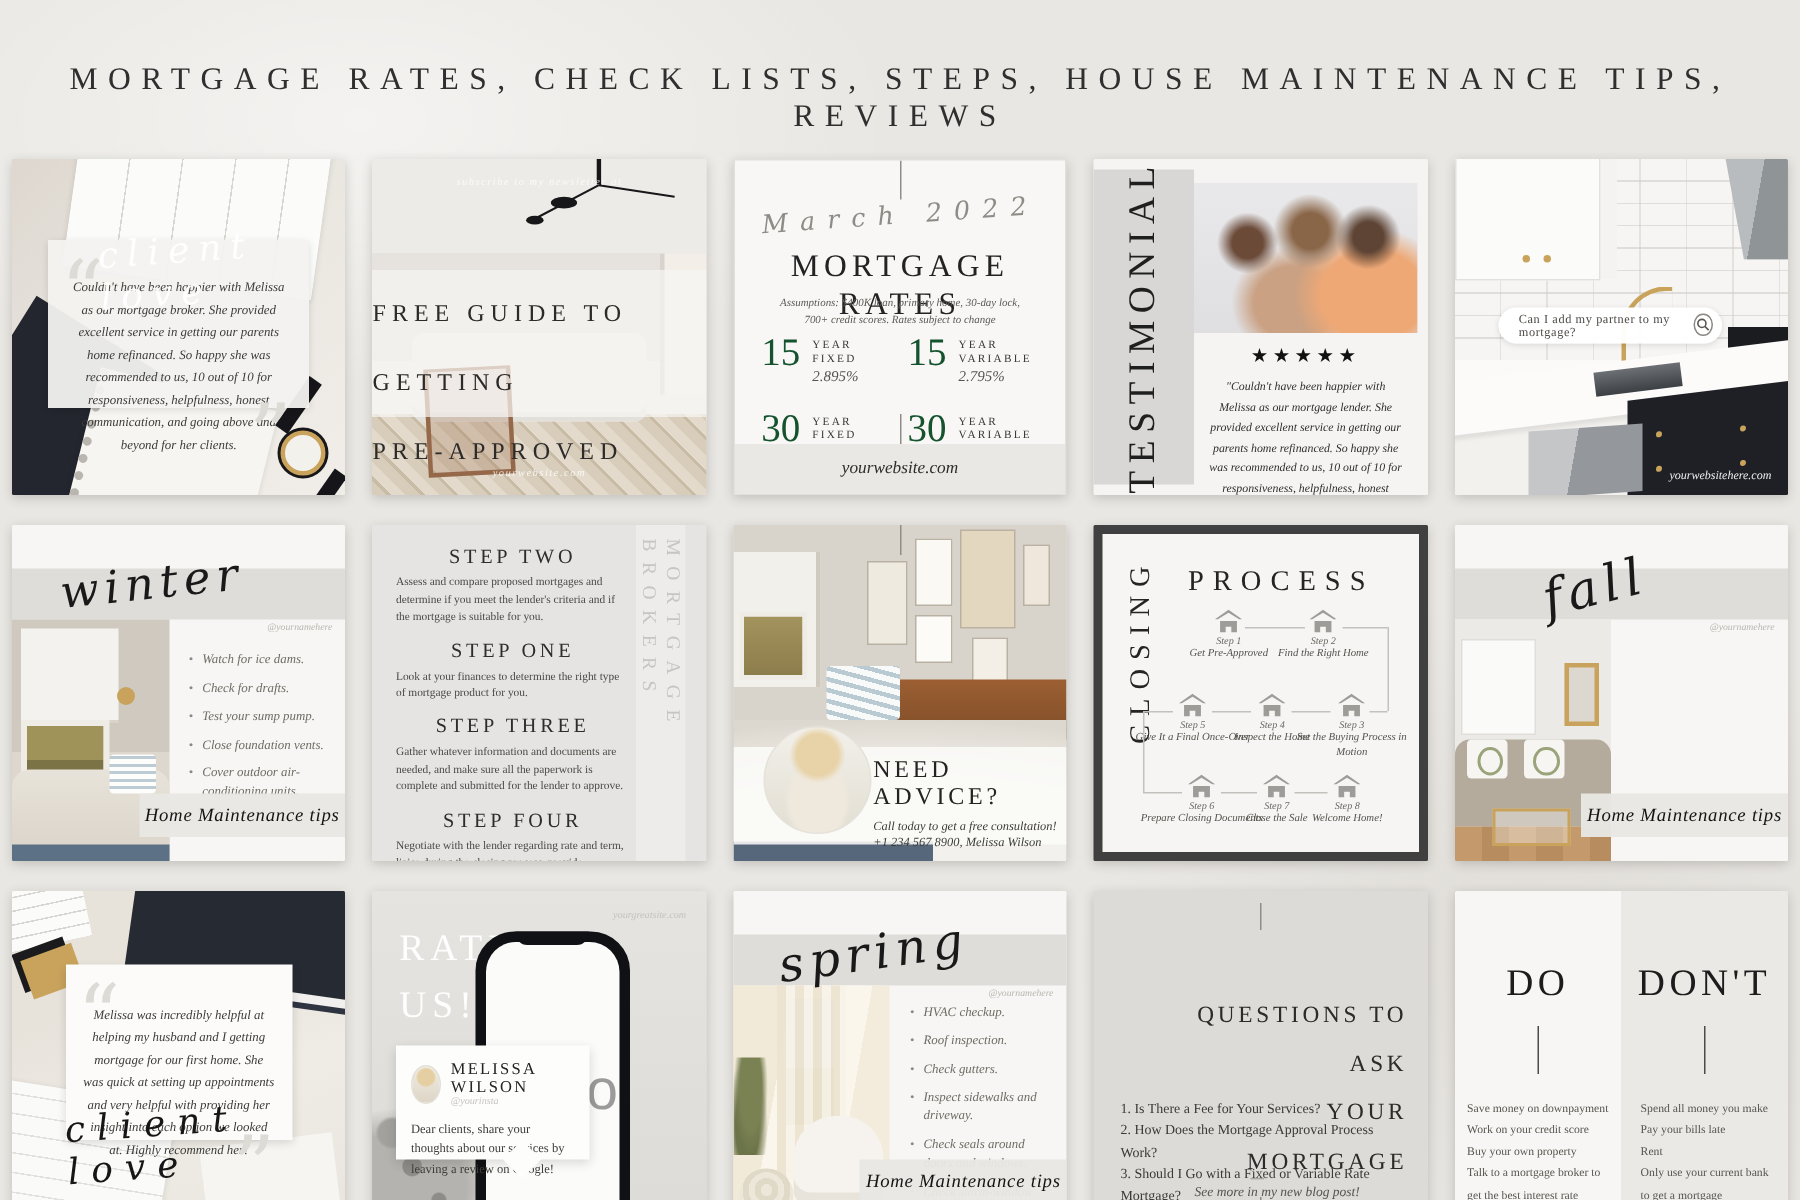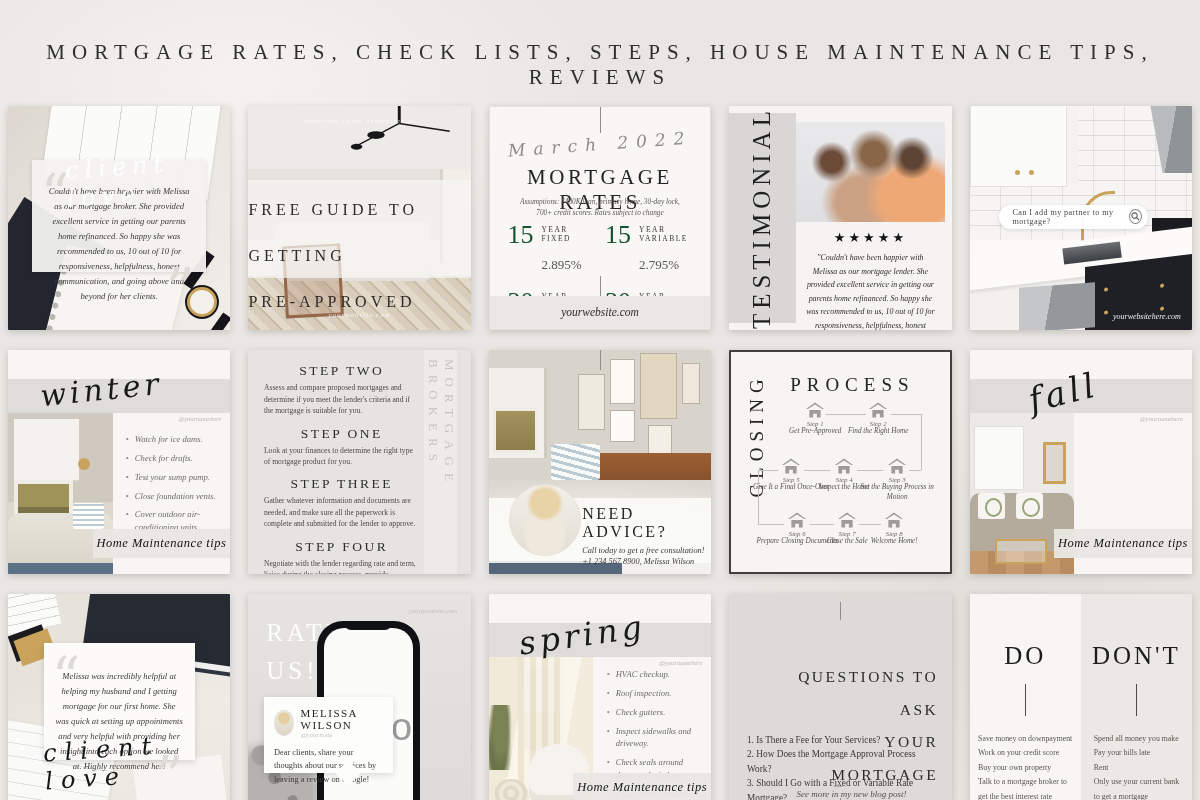--- a/index.html
+++ b/index.html
@@ -76,21 +76,21 @@
     position:absolute; transform:rotate(-4deg); }
   .t3-title { width:100%; text-align:center; top:26%; position:absolute; font-size:21px;
     letter-spacing:3.5px; color:#232323; }
   .t3-assump { width:80%; left:10%; top:40%; position:absolute; text-align:center; font-size:7.3px;
     font-style:italic; color:#5c5a56; line-height:1.6; }
   .t3-rates { position:absolute; left:8%; top:52%; width:84%; display:grid;
     grid-template-columns:1fr 1fr; gap:16px 10px; }
   .rate { display:flex; align-items:flex-start; gap:8px; }
   .rate-term { font-size:26px; color:#14532d; line-height:1; }
   .rate-label { font-size:7.5px; letter-spacing:1.5px; color:#3a3a38; padding-top:3px; }
-  .rate-value { font-size:13px; color:#57554f; margin-top:14px; }
+  .rate-value { font-size:10px; font-style:italic; color:#57554f; margin-top:3px; }
   .t3-footer { position:absolute; left:0; bottom:0; width:100%; height:15%; background:#e9e8e5;
     display:flex; align-items:center; justify-content:center; font-style:italic; font-size:11.5px; color:#2e2d2b; }
 
   
   .t4 { background:#f5f4f2; }
   .t4-panel { left:0; top:3%; width:30%; height:94%; background:#d8d7d5; }
   .t4-side { left:4%; top:6%; height:88%; width:22%; display:flex; align-items:center; justify-content:center;
     writing-mode:vertical-rl; transform:rotate(180deg); font-size:25px; letter-spacing:5px; color:#1f1f1f; }
   .t4-photo { left:30%; top:7%; width:67%; height:45%;
     background:
@@ -215,21 +215,21 @@
   .t8-avatar { left:9%; top:60%; width:72px; height:72px; border-radius:50%; z-index:4;
     background:radial-gradient(circle at 50% 26%, #e8d3a8 0 22%, transparent 30%),
       radial-gradient(ellipse 30px 40px at 50% 70%, #efe9dd 0 60%, transparent 75%),
       linear-gradient(#f2f0ea,#e2ded3); border:1px solid #e5e2da; }
   .t8-text { left:42%; top:69%; width:56%; z-index:4; }
   .t8-title { font-size:16px; letter-spacing:2.5px; color:#232322; }
   .t8-line1 { margin-top:5px; font-size:8.3px; font-style:italic; color:#3c3b37; }
   .t8-line2 { margin-top:2px; font-size:8.3px; font-style:italic; color:#3c3b37; }
 
   
-  .t9 { background:#f6f5f3; border:2px solid #404040; }
+  .t9 { background:#f6f5f3; border:6px solid #404040; }
   .t9-process { left:27%; top:10%; font-size:19px; letter-spacing:6px; color:#242423; }
   .t9-closing { left:7%; top:8%; height:58%; writing-mode:vertical-rl; transform:rotate(180deg);
     font-size:19px; letter-spacing:6px; color:#242423; display:flex; align-items:center; }
   .cp-node { position:absolute; width:84px; margin-left:-42px; text-align:center; z-index:2; }
   .cp-num { font-size:6.8px; font-style:italic; color:#6d6b66; margin-top:2px; }
   .cp-label { font-size:7.2px; font-style:italic; color:#55534e; line-height:1.35; }
   .cp-line { position:absolute; background:#c3c1bd; z-index:1; }
 
   
   .t11 { background:linear-gradient(160deg,#e7e2da 0 30%,#efece6 60%,#e9e5de 100%); }

